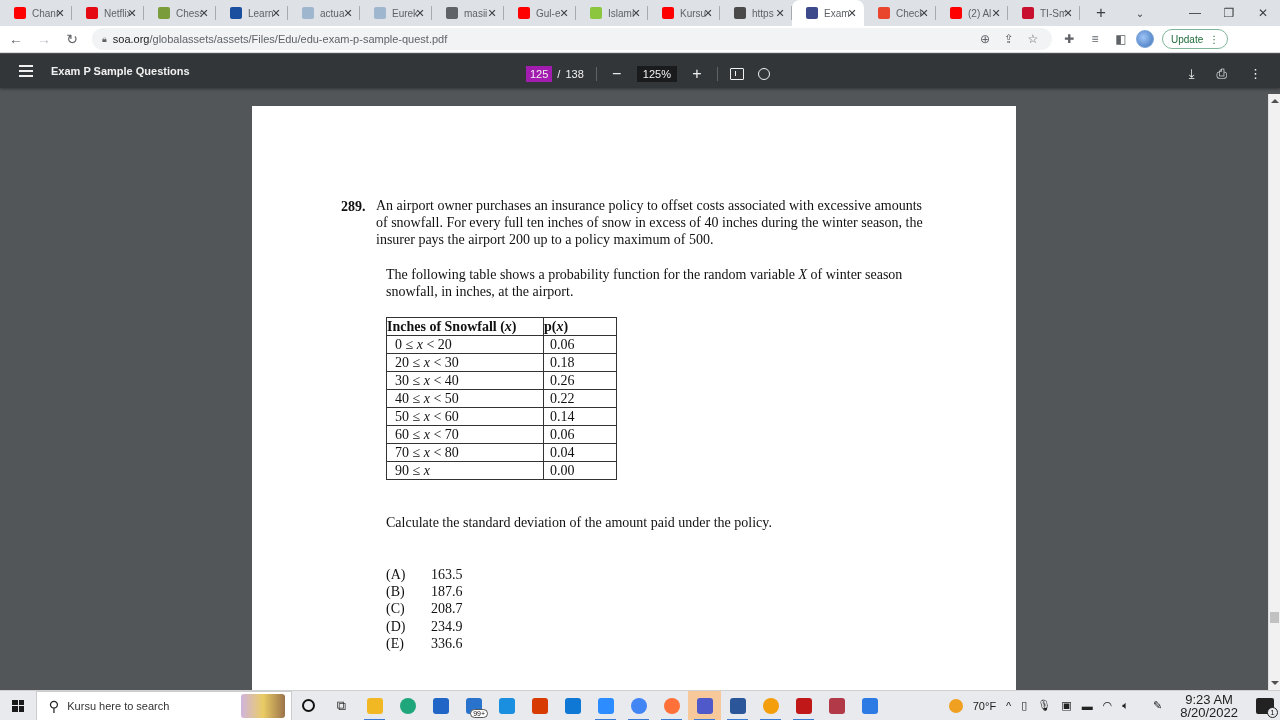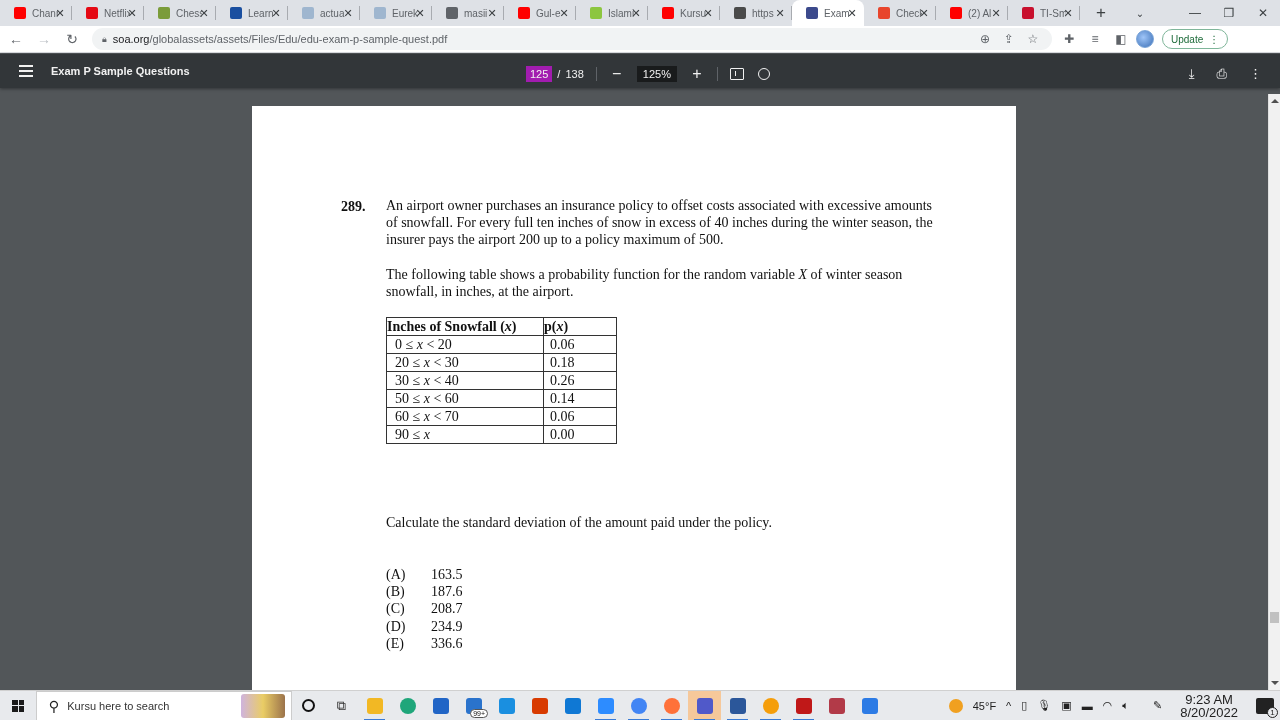--- a/index.html
+++ b/index.html
@@ -54,21 +54,21 @@
   .page { position: absolute; left: 252px; top: 12px; width: 764px; height: 600px; background: #fff; }
   .vscroll { position: absolute; right: 0; top: 94px; width: 12px; height: 596px; background: #f1f1f1; border-left: 1px solid #e0e0e0; }
   .vscroll .arr { position: absolute; left: 2px; width: 0; height: 0; border-left: 4px solid transparent; border-right: 4px solid transparent; }
   .vscroll .arr.up { top: 5px; border-bottom: 4px solid #505050; }
   .vscroll .arr.down { bottom: 5px; border-top: 4px solid #505050; }
   .vscroll .thumb { position: absolute; left: 1px; top: 518px; width: 9px; height: 11px; background: #c1c1c1; }
 
   
   .doc { font-family: "Liberation Serif", "DejaVu Serif", serif; color: #111; font-size: 14px; line-height: 17px; }
   .qnum { position: absolute; left: 89px; top: 92px; font-weight: bold; font-size: 14px; }
-  .para1 { position: absolute; left: 134px; top: 91px; width: 560px; }
+  .para1 { position: absolute; left: 124px; top: 91px; width: 560px; }
   .para2 { position: absolute; left: 134px; top: 160px; width: 560px; }
   .snowtable { position: absolute; left: 134px; top: 211px; border-collapse: collapse; font-size: 14px; }
   .snowtable td, .snowtable th { border: 1px solid #333; height: 18px; padding: 0 6px; text-align: left; line-height: 17px; }
   .snowtable th { font-weight: bold; padding-left: 0; }
   .snowtable td.c1 { width: 157px; padding-left: 8px; margin-left: 28px; }
   .snowtable td.c2, .snowtable th.c2 { width: 73px; }
   .prompt { position: absolute; left: 134px; top: 408px; }
   .choices { position: absolute; left: 134px; top: 460px; }
   .choice { display: flex; height: 17.2px; }
   .choice .lbl { width: 45px; }
@@ -273,26 +273,34 @@
           </tr>
           <tr>
             <td class="c1">20 ≤ <i>x</i> &lt; 30</td>
             <td class="c2">0.18</td>
           </tr>
           <tr>
             <td class="c1">30 ≤ <i>x</i> &lt; 40</td>
             <td class="c2">0.26</td>
           </tr>
           <tr>
+            <td class="c1">40 ≤ <i>x</i> &lt; 50</td>
+            <td class="c2">0.22</td>
+          </tr>
+          <tr>
             <td class="c1">50 ≤ <i>x</i> &lt; 60</td>
             <td class="c2">0.14</td>
           </tr>
           <tr>
             <td class="c1">60 ≤ <i>x</i> &lt; 70</td>
             <td class="c2">0.06</td>
+          </tr>
+          <tr>
+            <td class="c1">70 ≤ <i>x</i> &lt; 80</td>
+            <td class="c2">0.04</td>
           </tr>
           <tr>
             <td class="c1">90 ≤ <i>x</i></td>
             <td class="c2">0.00</td>
           </tr>
         </tbody>
     </table>
     <div class="prompt">Calculate the standard deviation of the amount paid under the policy.</div>
     <div class="choices" id="choices">
         <div class="choice">
@@ -390,21 +398,21 @@
       </div>
       <div class="tbicon">
         <span class="sq" style="background:#b23a48"></span>
       </div>
       <div class="tbicon">
         <span class="sq" style="background:#2c7be5"></span>
       </div>
     </div>
   <div class="tray">
     <span class="sun"></span>
-    <span>45°F</span>
+    <span>70°F</span>
     <span>^</span>
     <span>▯</span>
     <span>🎙︎</span>
     <span>▣</span>
     <span>▬</span>
     <span>◠</span>
     <span>🔈︎</span>
     <span style="margin-left:14px;">✎</span>
     <div class="clock">
       <div>9:23 AM</div>

